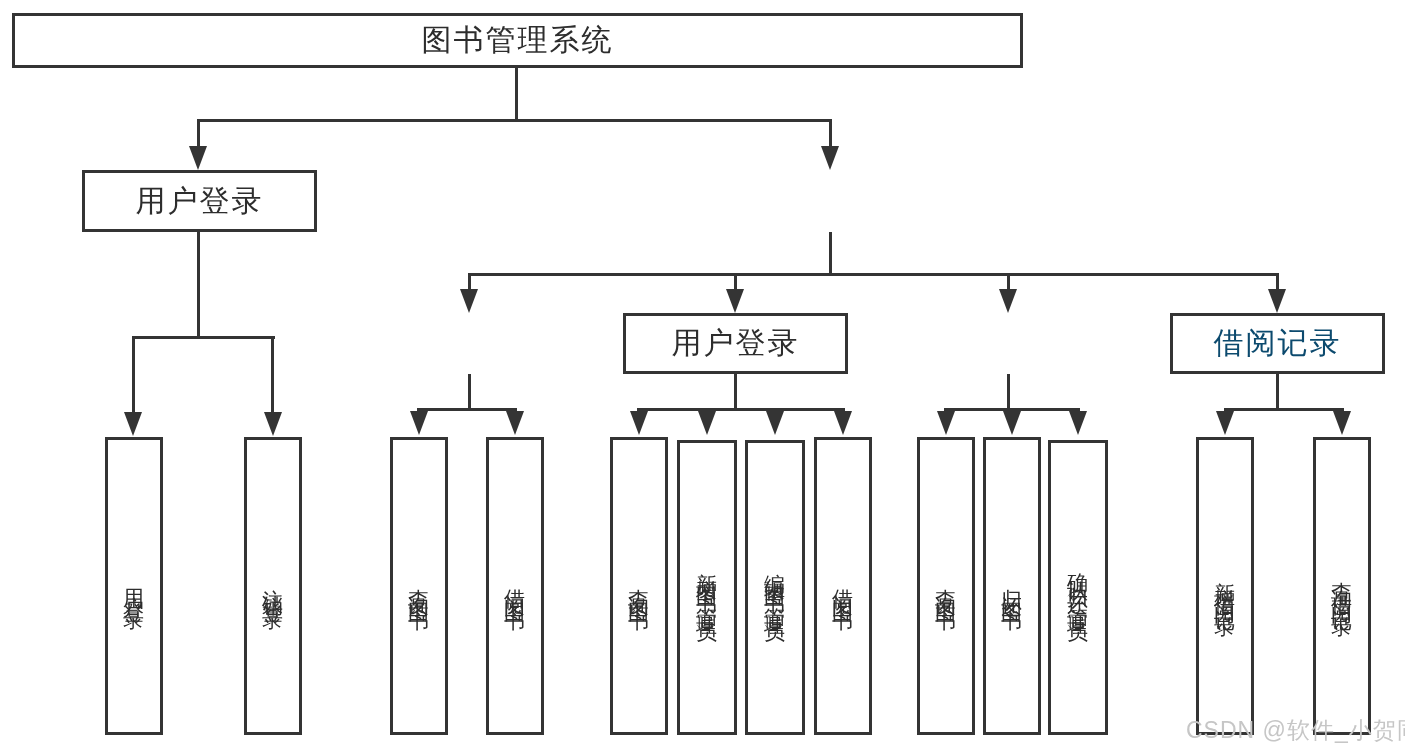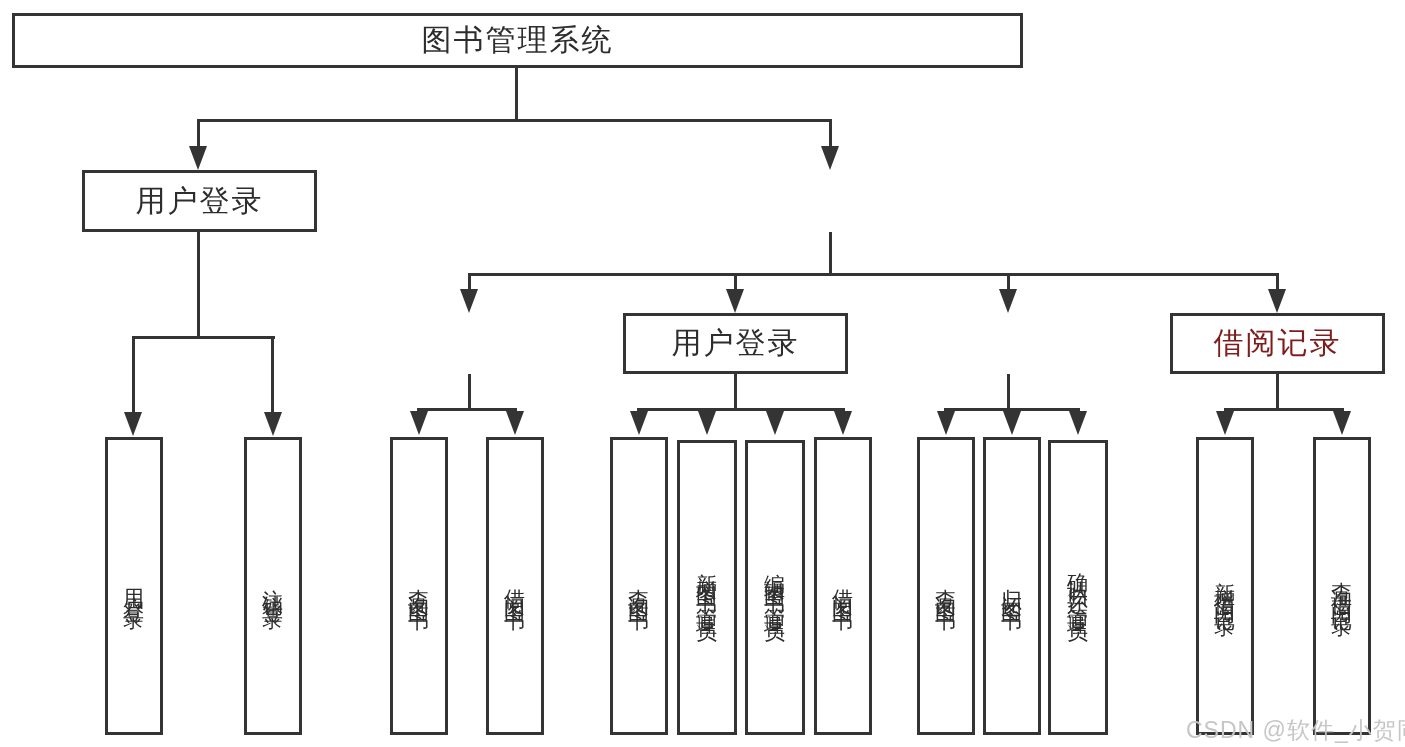--- a/index.html
+++ b/index.html
@@ -85,21 +85,21 @@
   <div class="vl" style="left: 734px; top: 273px; width: 3px; height: 18px; background: rgb(52, 52, 52);"></div>
   <div class="arrow" style="left: 726px; top: 289px; border-top-color: rgb(52, 52, 52);"></div>
   <div class="vl" style="left: 1007px; top: 273px; width: 3px; height: 18px; background: rgb(52, 52, 52);"></div>
   <div class="arrow" style="left: 999px; top: 289px; border-top-color: rgb(52, 52, 52);"></div>
   <div class="vl" style="left: 1276px; top: 273px; width: 3px; height: 18px; background: rgb(52, 52, 52);"></div>
   <div class="arrow" style="left: 1268px; top: 289px; border-top-color: rgb(52, 52, 52);"></div>
 
   <div class="box" style="left: 623px; top: 313px; width: 225px; height: 61px; border-color: rgb(52, 52, 52); color: rgb(45, 45, 45);">
     <span>用户登录</span>
   </div>
-  <div class="box" style="left: 1170px; top: 313px; width: 215px; height: 61px; border-color: rgb(52, 52, 52); color: #7f1d1d;">
+  <div class="box" style="left: 1170px; top: 313px; width: 215px; height: 61px; border-color: rgb(52, 52, 52); color: #0c4a6e;">
     <span>借阅记录</span>
   </div>
 
   <div class="vl" style="left: 468px; top: 374px; width: 3px; height: 37px; background: rgb(52, 52, 52);"></div>
   <div class="hl" style="left: 417px; top: 408px; width: 100px; height: 3px; background: rgb(52, 52, 52);"></div>
   <div class="arrow" style="left: 410px; top: 411px; border-top-color: rgb(52, 52, 52);"></div>
   <div class="arrow" style="left: 506px; top: 411px; border-top-color: rgb(52, 52, 52);"></div>
 
   <div class="vl" style="left: 734px; top: 374px; width: 3px; height: 37px; background: rgb(52, 52, 52);"></div>
   <div class="hl" style="left: 637px; top: 408px; width: 208px; height: 3px; background: rgb(52, 52, 52);"></div>

